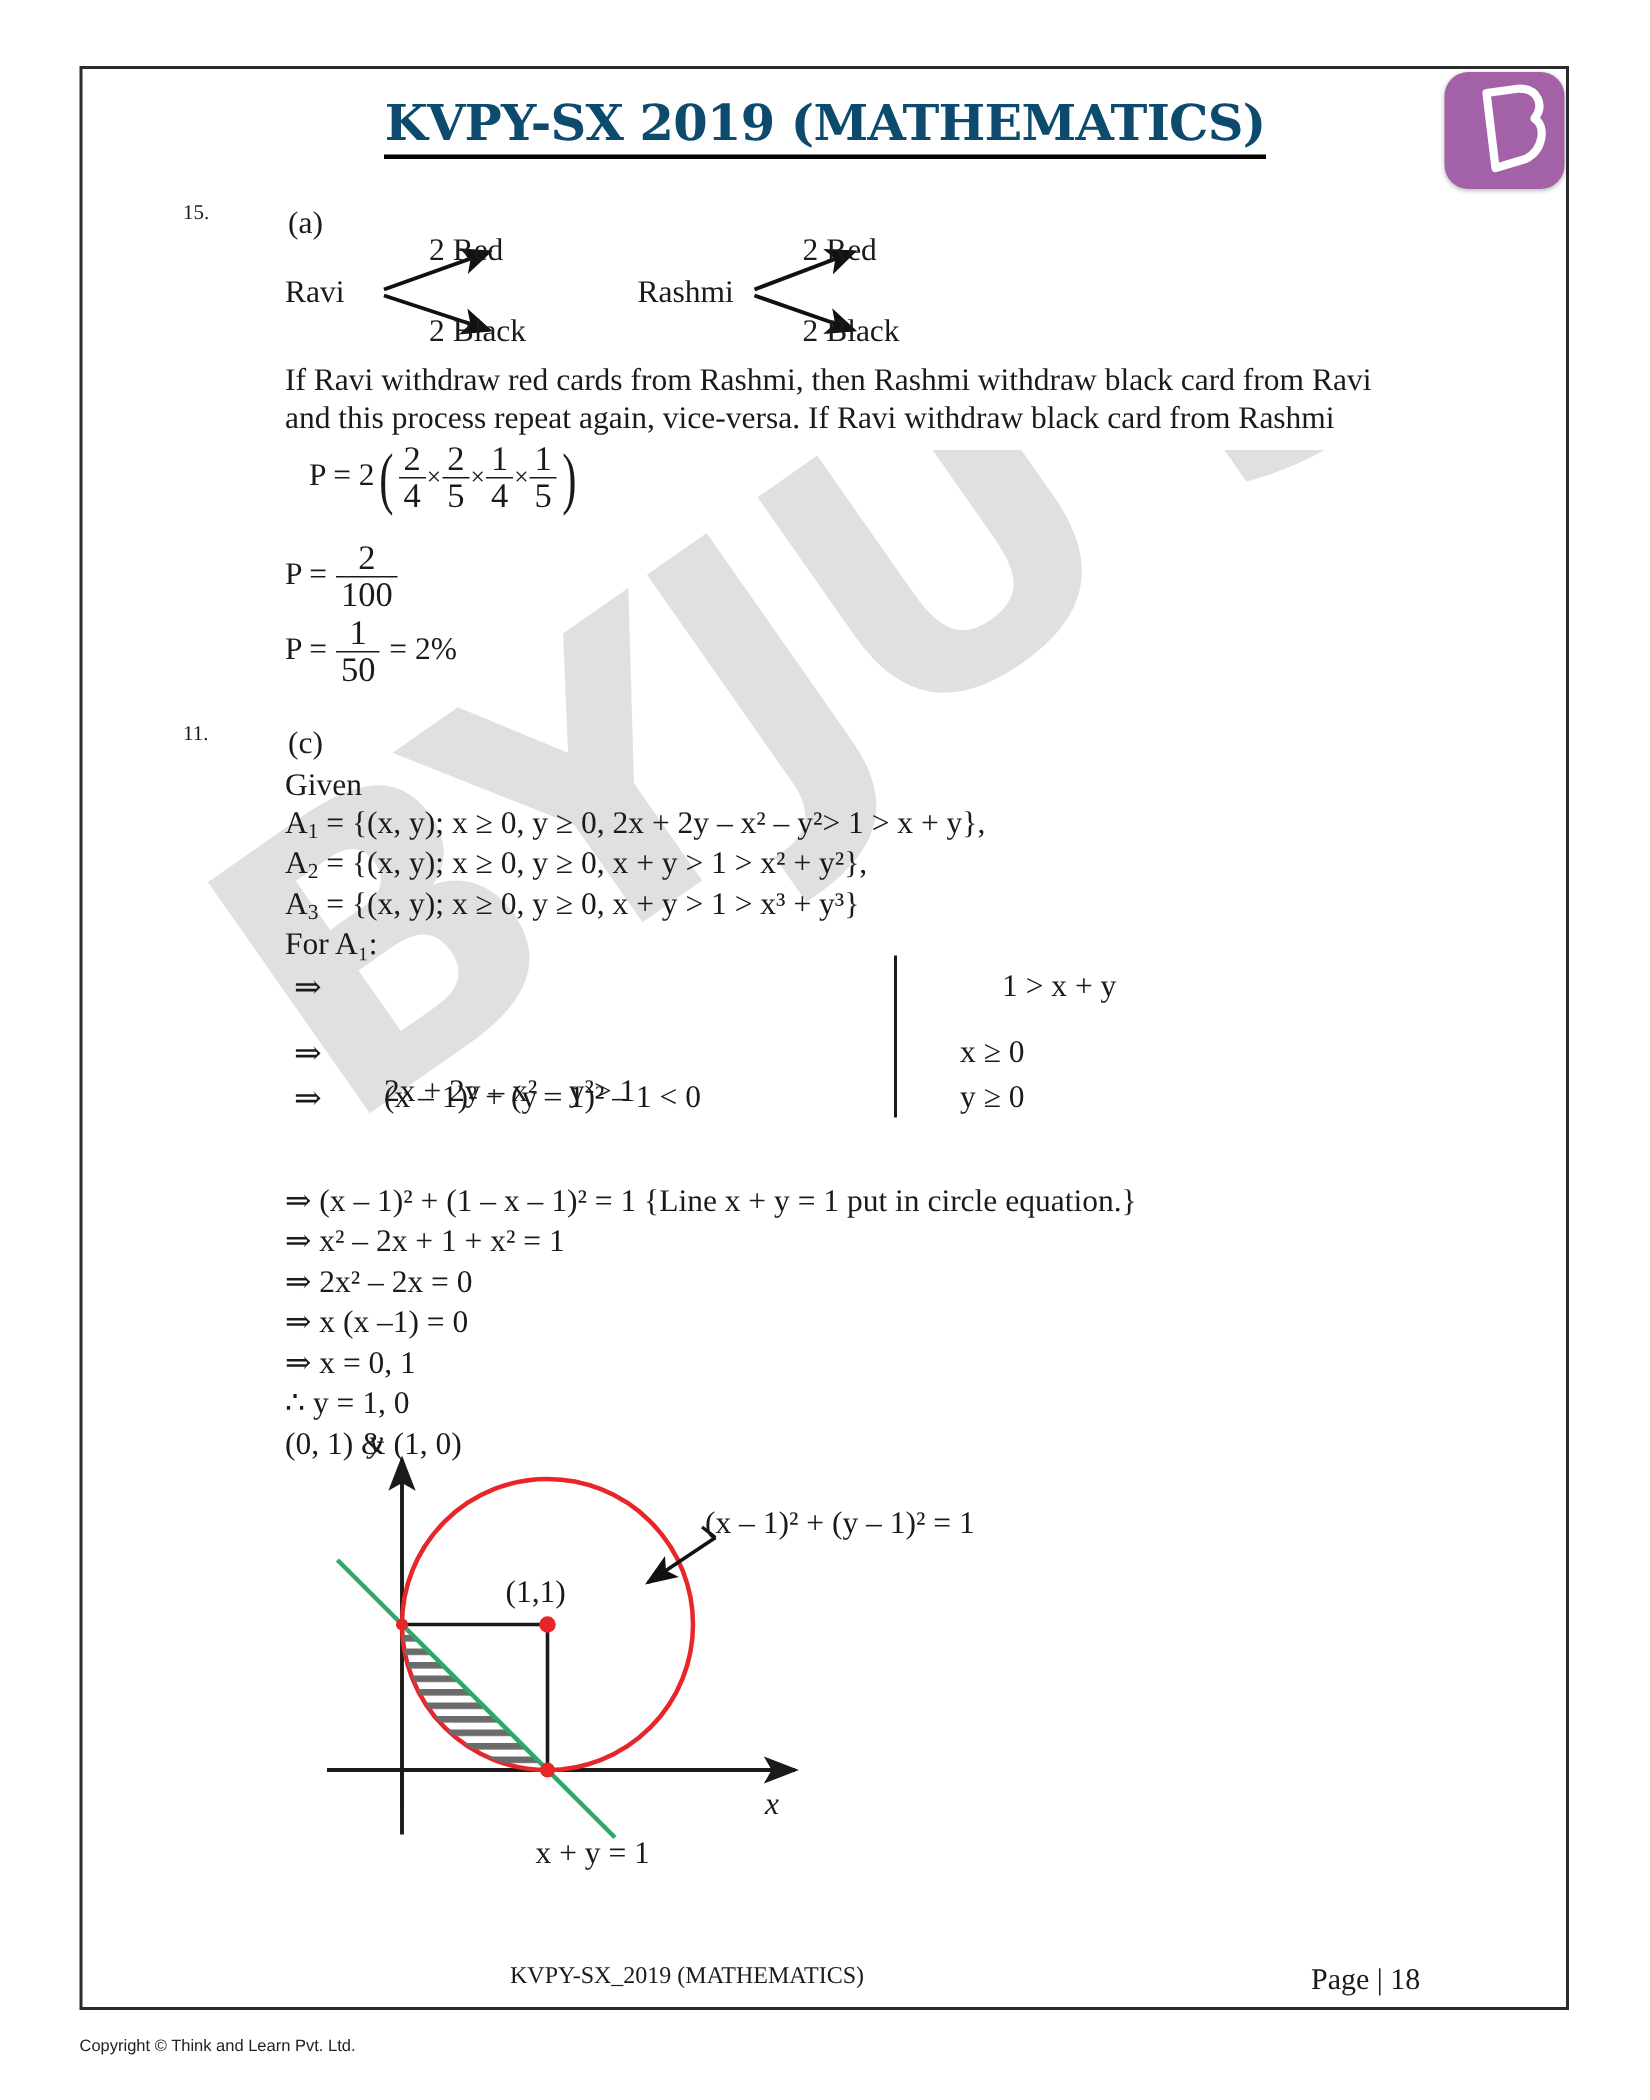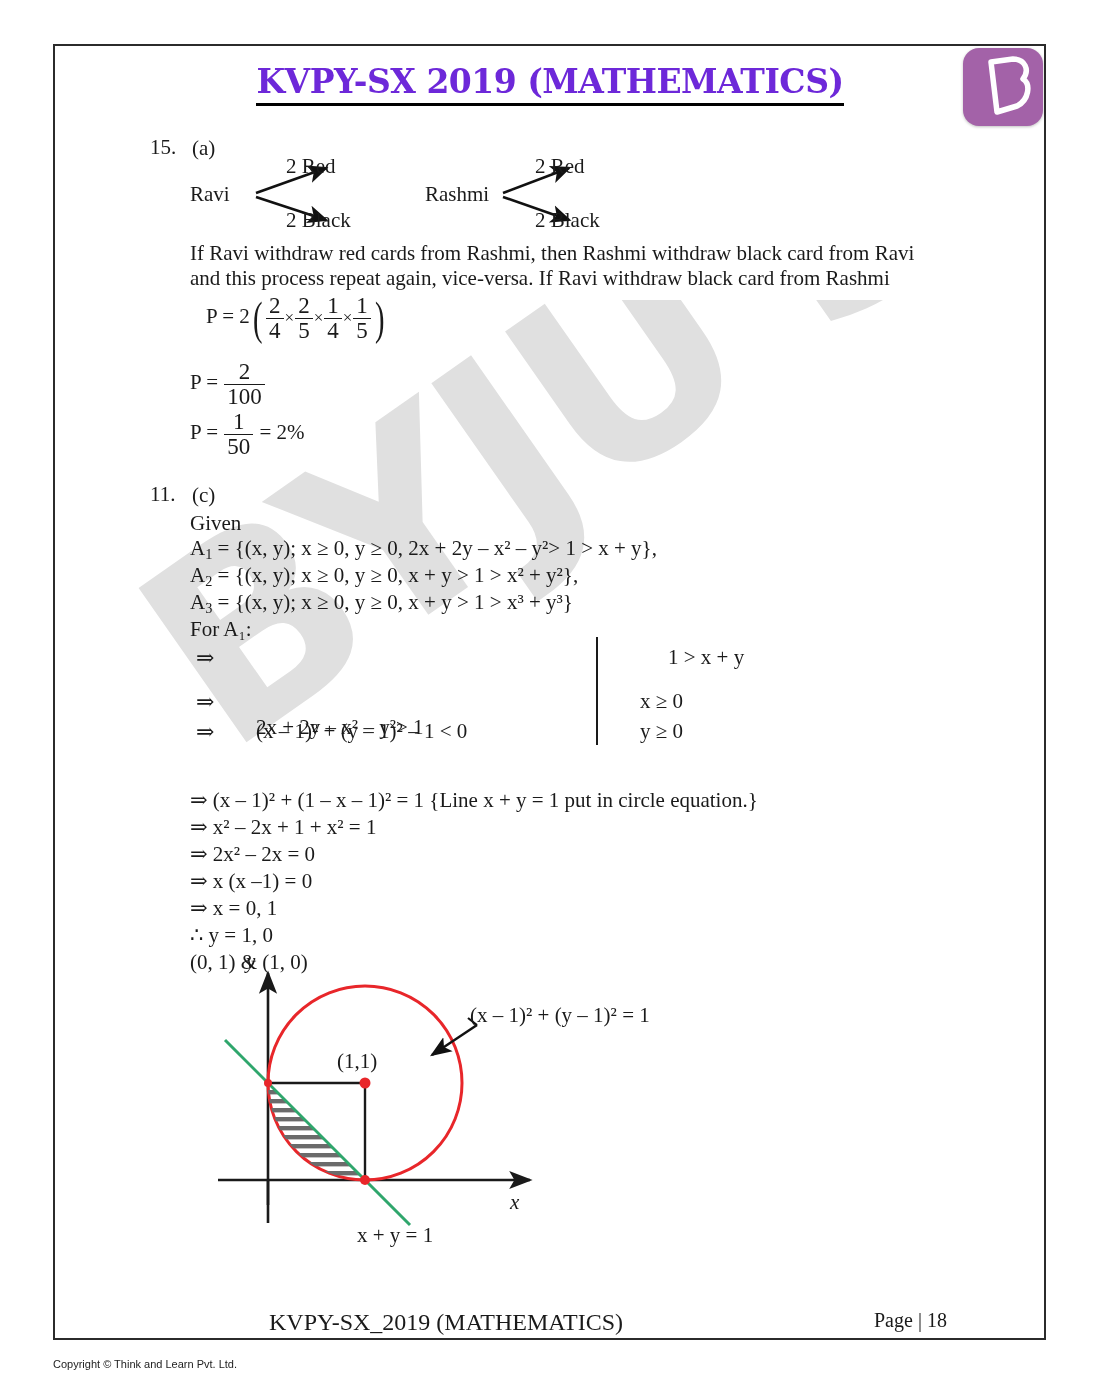--- a/index.html
+++ b/index.html
@@ -66,21 +66,21 @@
   #doc-title {
     position: absolute;
     left: 0;
     top: 62px;
     width: 1100px;
     text-align: center;
     font-family: "DejaVu Serif", "Liberation Serif", serif;
     font-weight: 700;
     font-size: 33px;
     letter-spacing: -0.5px;
-    color: #6d28d9;
+    color: #0c4a6e;
   }
   #doc-title .tt {
     border-bottom: 3px solid #000;
     padding-bottom: 2px;
     display: inline-block;
   }
 
   #byjus-logo {
     position: absolute;
     left: 963px;
@@ -89,22 +89,21 @@
     height: 78px;
     border-radius: 16px;
     background: #a362a8;
     box-shadow: 0 1px 3px rgba(0,0,0,0.25);
   }
   #byjus-logo svg { display:block; }
 
   
   .qnum {
     position: absolute;
-    font-size: 21px;
-    margin-left: 28px;
+    font-size: 14px;
   }
   .txt {
     position: absolute;
     font-size: 21px;
     white-space: nowrap;
     line-height: 1.28;
   }
   sub, sup { font-size: 0.68em; }
   sub { vertical-align: -0.25em; }
 
@@ -154,25 +153,25 @@
     left: 596px;
     top: 637px;
     width: 0;
     height: 108px;
     border-left: 2px solid #1a1a1a;
   }
 
   
   #footer-center {
     position: absolute;
-    left: 0;
+    left: 12px;
     top: 1309px;
     width: 892px;
     text-align: center;
-    font-size: 24px;
+    font-size: 16px;
   }
   #footer-page {
     position: absolute;
     left: 874px;
     top: 1309px;
     font-size: 20px;
   }
   #copyright {
     position: absolute;
     left: 53px;

